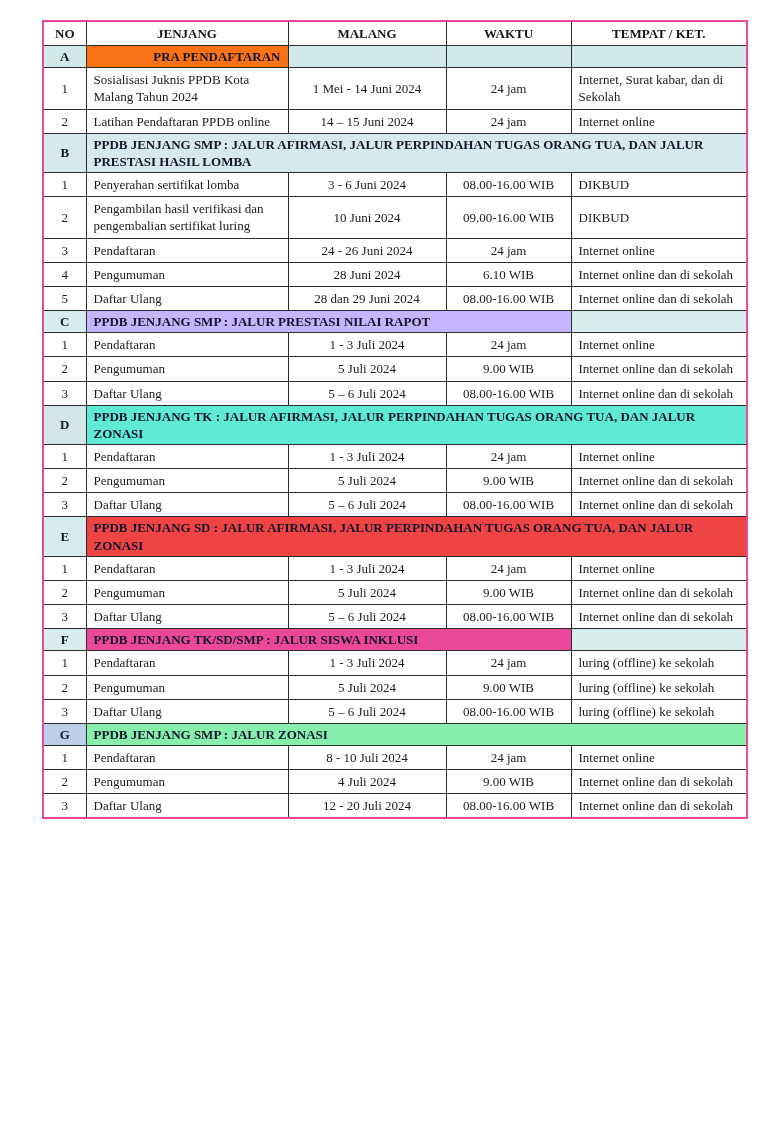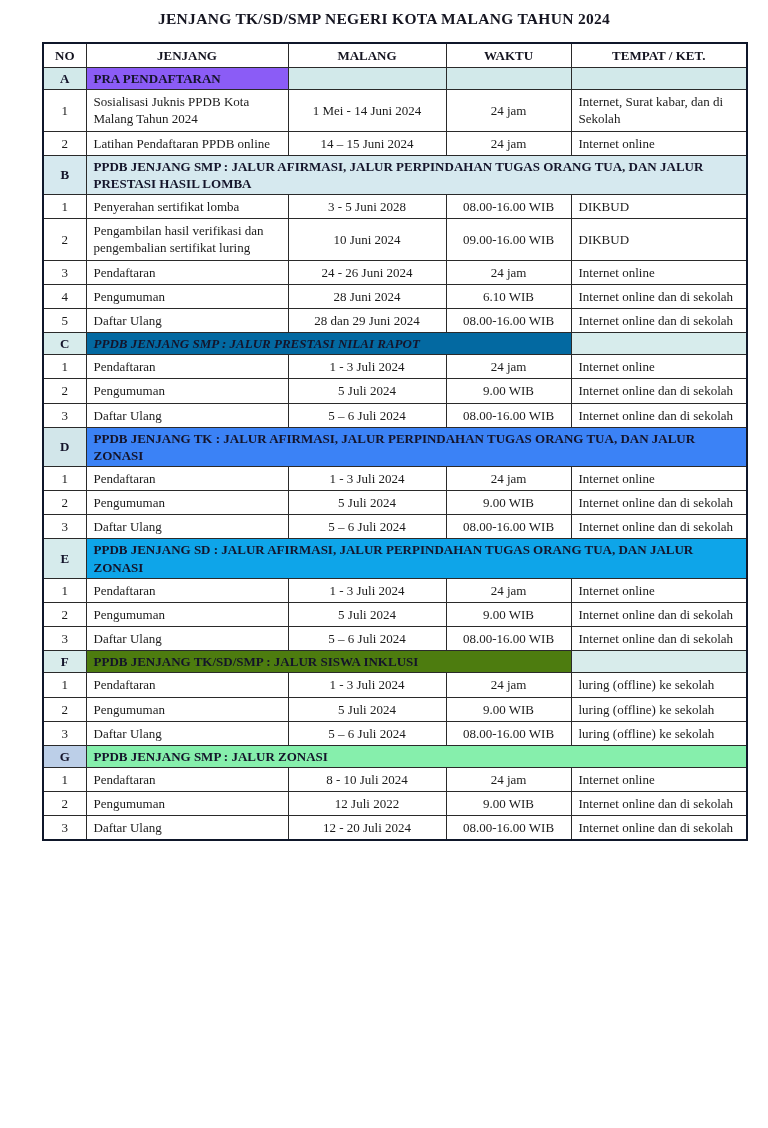--- a/index.html
+++ b/index.html
@@ -21,23 +21,23 @@
     padding-top: 10px;
     text-align: center;
     font-size: 15.5px;
     font-weight: bold;
     letter-spacing: 0.3px;
     color: #141420;
   }
   table.schedule {
     border-collapse: collapse;
     table-layout: fixed;
-    margin: 14px 0 0 42px;
+    margin: 20px 0 0 42px;
     width: 704px;
-    border: 2px solid #0f172a;
+    border: 2px solid #ec4899;
   }
   table.schedule th,
   table.schedule td {
     border: 1px solid #2a2a2a;
     padding: 3px 7px;
     font-size: 13px;
     line-height: 1.32;
     vertical-align: middle;
     overflow: hidden;
   }
@@ -54,42 +54,41 @@
     color: #14142a;
     padding: 2px 7px;
   }
   tr.section-row td.sec-letter { text-align: center; }
   tr.body-row td.cell-no { text-align: center; }
 </style>
 </head>
 <body>
 
 <div class="page">
-  <h1 class="doc-title">JENJANG TK/SD/SMP NEGERI KOTA MALANG TAHUN 2024</h1>
   <table class="schedule">
     <colgroup>
         <col style="width: 43px;">
         <col style="width: 202px;">
         <col style="width: 158px;">
         <col style="width: 125px;">
         <col style="width: 176px;">
       </colgroup>
     <thead>
         <tr>
           <th>NO</th>
           <th>JENJANG</th>
           <th>MALANG</th>
           <th>WAKTU</th>
           <th>TEMPAT / KET.</th>
         </tr>
       </thead>
     <tbody>
         <tr class="section-row">
           <td class="sec-letter" style="background: rgb(210, 233, 234);">A</td>
-          <td class="c-left" style="background: #8b5cf6;">PRA PENDAFTARAN</td>
+          <td class="c-left" style="background: #f97316; text-align: right;">PRA PENDAFTARAN</td>
           <td style="background: rgb(210, 233, 234);"></td>
           <td style="background: rgb(210, 233, 234);"></td>
           <td style="background: rgb(210, 233, 234);"></td>
         </tr>
         <tr class="body-row">
           <td class="cell-no c-center">1</td>
           <td class="c-left">Sosialisasi Juknis PPDB Kota Malang Tahun 2024</td>
           <td class="c-center">1 Mei - 14 Juni 2024</td>
           <td class="c-center">24 jam</td>
           <td class="c-left">Internet, Surat kabar, dan di Sekolah</td>
@@ -101,21 +100,21 @@
           <td class="c-center">24 jam</td>
           <td class="c-left">Internet online</td>
         </tr>
         <tr class="section-row">
           <td class="sec-letter" style="background: rgb(214, 233, 239);">B</td>
           <td class="c-left" colspan="4" style="background: rgb(214, 233, 239); font-family: Liberation Serif, serif;">PPDB JENJANG SMP : JALUR AFIRMASI, JALUR PERPINDAHAN TUGAS ORANG TUA, DAN JALUR PRESTASI HASIL LOMBA</td>
         </tr>
         <tr class="body-row">
           <td class="cell-no c-center">1</td>
           <td class="c-left">Penyerahan sertifikat lomba</td>
-          <td class="c-center">3 - 5 Juni 2028</td>
+          <td class="c-center">3 - 6 Juni 2024</td>
           <td class="c-center">08.00-16.00 WIB</td>
           <td class="c-left">DIKBUD</td>
         </tr>
         <tr class="body-row">
           <td class="cell-no c-center">2</td>
           <td class="c-left">Pengambilan hasil verifikasi dan pengembalian sertifikat luring</td>
           <td class="c-center">10 Juni 2024</td>
           <td class="c-center">09.00-16.00 WIB</td>
           <td class="c-left">DIKBUD</td>
         </tr>
@@ -135,21 +134,21 @@
         </tr>
         <tr class="body-row">
           <td class="cell-no c-center">5</td>
           <td class="c-left">Daftar Ulang</td>
           <td class="c-center">28 dan 29 Juni 2024</td>
           <td class="c-center">08.00-16.00 WIB</td>
           <td class="c-left">Internet online dan di sekolah</td>
         </tr>
         <tr class="section-row">
           <td class="sec-letter" style="background: rgb(215, 236, 236);">C</td>
-          <td class="c-left" colspan="3" style="background: #0369a1; font-style: italic;">PPDB JENJANG SMP : JALUR PRESTASI NILAI RAPOT</td>
+          <td class="c-left" colspan="3" style="background: #c4b5fd;">PPDB JENJANG SMP : JALUR PRESTASI NILAI RAPOT</td>
           <td style="background: rgb(215, 236, 236);"></td>
         </tr>
         <tr class="body-row">
           <td class="cell-no c-center">1</td>
           <td class="c-left">Pendaftaran</td>
           <td class="c-center">1 - 3 Juli 2024</td>
           <td class="c-center">24 jam</td>
           <td class="c-left">Internet online</td>
         </tr>
         <tr class="body-row">
@@ -161,21 +160,21 @@
         </tr>
         <tr class="body-row">
           <td class="cell-no c-center">3</td>
           <td class="c-left">Daftar Ulang</td>
           <td class="c-center">5 – 6 Juli 2024</td>
           <td class="c-center">08.00-16.00 WIB</td>
           <td class="c-left">Internet online dan di sekolah</td>
         </tr>
         <tr class="section-row">
           <td class="sec-letter" style="background: rgb(210, 230, 234);">D</td>
-          <td class="c-left" colspan="4" style="background: #3b82f6;">PPDB JENJANG TK : JALUR AFIRMASI, JALUR PERPINDAHAN TUGAS ORANG TUA, DAN JALUR ZONASI</td>
+          <td class="c-left" colspan="4" style="background: #5eead4;">PPDB JENJANG TK : JALUR AFIRMASI, JALUR PERPINDAHAN TUGAS ORANG TUA, DAN JALUR ZONASI</td>
         </tr>
         <tr class="body-row">
           <td class="cell-no c-center">1</td>
           <td class="c-left">Pendaftaran</td>
           <td class="c-center">1 - 3 Juli 2024</td>
           <td class="c-center">24 jam</td>
           <td class="c-left">Internet online</td>
         </tr>
         <tr class="body-row">
           <td class="cell-no c-center">2</td>
@@ -186,21 +185,21 @@
         </tr>
         <tr class="body-row">
           <td class="cell-no c-center">3</td>
           <td class="c-left">Daftar Ulang</td>
           <td class="c-center">5 – 6 Juli 2024</td>
           <td class="c-center">08.00-16.00 WIB</td>
           <td class="c-left">Internet online dan di sekolah</td>
         </tr>
         <tr class="section-row">
           <td class="sec-letter" style="background: rgb(214, 235, 236);">E</td>
-          <td class="c-left" colspan="4" style="background: #0ea5e9;">PPDB JENJANG SD : JALUR AFIRMASI, JALUR PERPINDAHAN TUGAS ORANG TUA, DAN JALUR ZONASI</td>
+          <td class="c-left" colspan="4" style="background: #ef4444;">PPDB JENJANG SD : JALUR AFIRMASI, JALUR PERPINDAHAN TUGAS ORANG TUA, DAN JALUR ZONASI</td>
         </tr>
         <tr class="body-row">
           <td class="cell-no c-center">1</td>
           <td class="c-left">Pendaftaran</td>
           <td class="c-center">1 - 3 Juli 2024</td>
           <td class="c-center">24 jam</td>
           <td class="c-left">Internet online</td>
         </tr>
         <tr class="body-row">
           <td class="cell-no c-center">2</td>
@@ -211,21 +210,21 @@
         </tr>
         <tr class="body-row">
           <td class="cell-no c-center">3</td>
           <td class="c-left">Daftar Ulang</td>
           <td class="c-center">5 – 6 Juli 2024</td>
           <td class="c-center">08.00-16.00 WIB</td>
           <td class="c-left">Internet online dan di sekolah</td>
         </tr>
         <tr class="section-row">
           <td class="sec-letter" style="background: rgb(216, 236, 235);">F</td>
-          <td class="c-left" colspan="3" style="background: #4d7c0f;">PPDB JENJANG TK/SD/SMP : JALUR SISWA INKLUSI</td>
+          <td class="c-left" colspan="3" style="background: #ec4899;">PPDB JENJANG TK/SD/SMP : JALUR SISWA INKLUSI</td>
           <td style="background: rgb(216, 236, 235);"></td>
         </tr>
         <tr class="body-row">
           <td class="cell-no c-center">1</td>
           <td class="c-left">Pendaftaran</td>
           <td class="c-center">1 - 3 Juli 2024</td>
           <td class="c-center">24 jam</td>
           <td class="c-left">luring (offline) ke sekolah</td>
         </tr>
         <tr class="body-row">
@@ -249,21 +248,21 @@
         <tr class="body-row">
           <td class="cell-no c-center">1</td>
           <td class="c-left">Pendaftaran</td>
           <td class="c-center">8 - 10 Juli 2024</td>
           <td class="c-center">24 jam</td>
           <td class="c-left">Internet online</td>
         </tr>
         <tr class="body-row">
           <td class="cell-no c-center">2</td>
           <td class="c-left">Pengumuman</td>
-          <td class="c-center">12 Juli 2022</td>
+          <td class="c-center">4 Juli 2024</td>
           <td class="c-center">9.00 WIB</td>
           <td class="c-left">Internet online dan di sekolah</td>
         </tr>
         <tr class="body-row">
           <td class="cell-no c-center">3</td>
           <td class="c-left">Daftar Ulang</td>
           <td class="c-center">12 - 20 Juli 2024</td>
           <td class="c-center">08.00-16.00 WIB</td>
           <td class="c-left">Internet online dan di sekolah</td>
         </tr>

